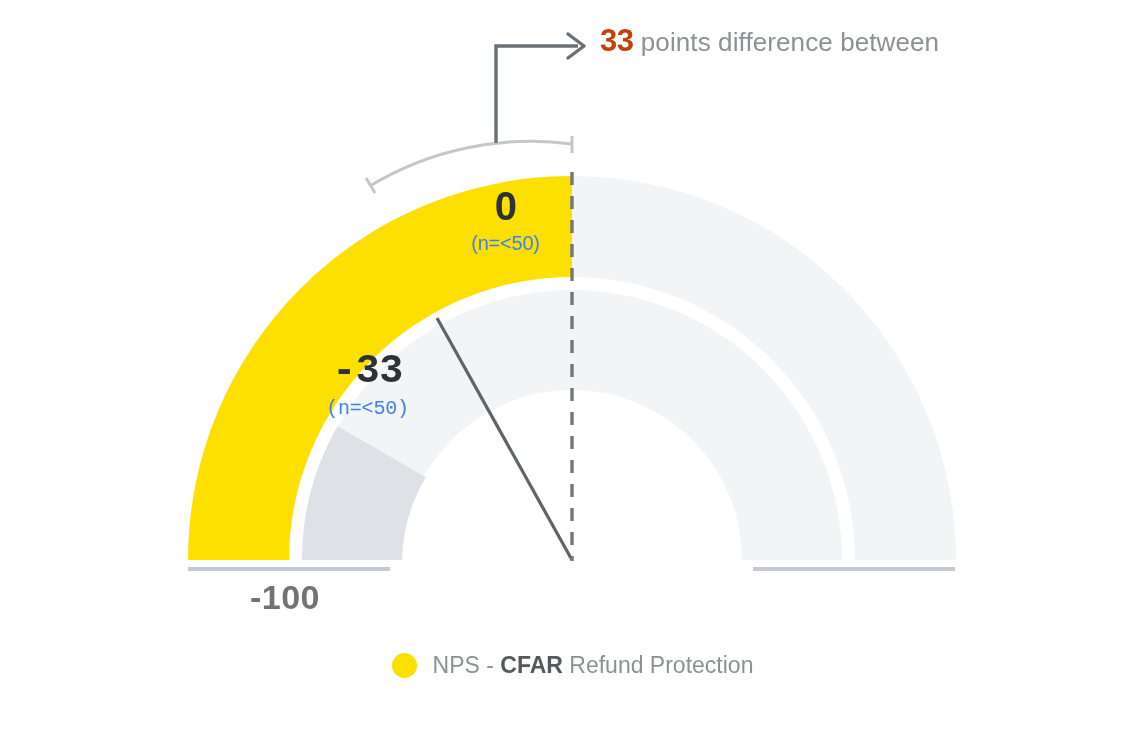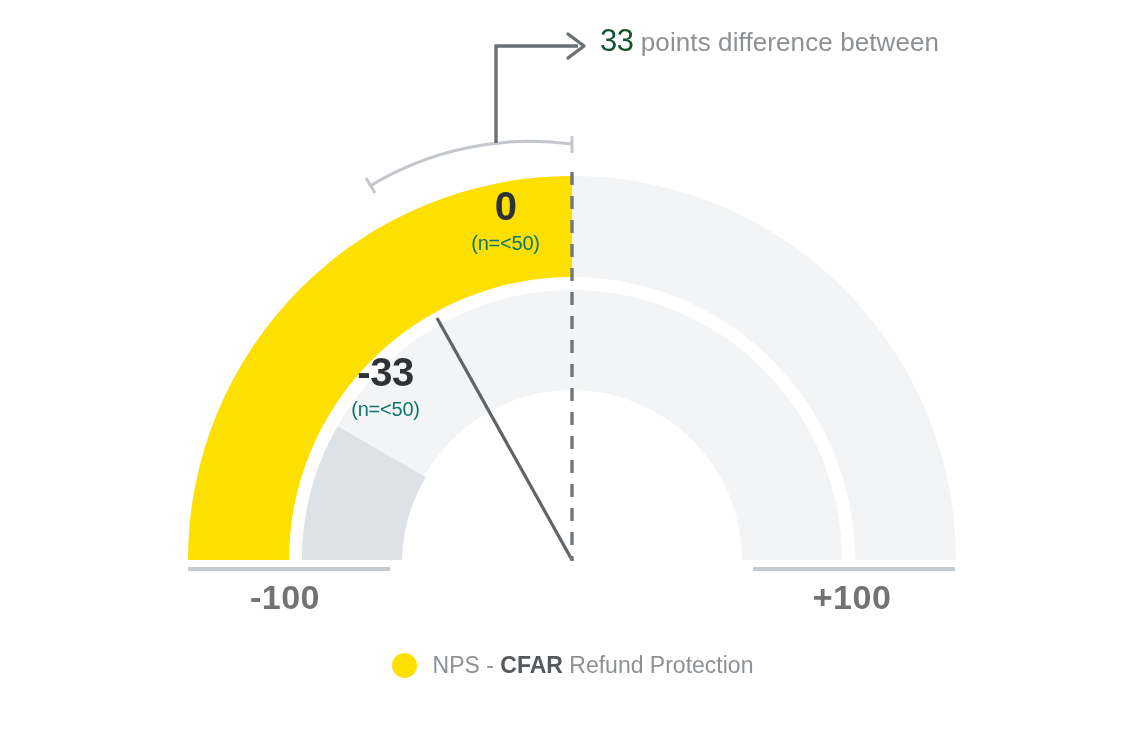--- a/index.html
+++ b/index.html
@@ -26,23 +26,23 @@
   .callout {
     position: absolute;
     left: 600px; top: 16px;
     width: 420px;
     font-size: 26px;
     line-height: 1.62;
     color: #8d9194;
     letter-spacing: 0.1px;
   }
   .callout .big {
-    font-weight: normal;
+    font-weight: bold;
     font-size: 31px;
-    color: #14532d;
+    color: #c2410c;
     letter-spacing: -0.5px;
   }
   .callout .ln { display: block; white-space: nowrap; }
 
   
   .arc-label {
     position: absolute;
     text-align: center;
     line-height: 1.0;
   }
@@ -50,25 +50,25 @@
     display: block;
     font-weight: bold;
     font-size: 40px;
     color: #2f3234;
     letter-spacing: -0.5px;
   }
   .arc-label .sub {
     display: block;
     margin-top: 7px;
     font-size: 20px;
-    color: #0f766e;
+    color: #3b82f6;
     letter-spacing: -0.2px;
   }
   #label-outer { left: 438px; top: 186px; width: 135px; }
-  #label-inner { left: 318px; top: 352px; width: 135px; }
+  #label-inner { left: 300px; top: 352px; width: 135px; font-family: Liberation Mono, monospace; }
 
   
   .axis-label {
     position: absolute;
     width: 210px;
     text-align: center;
     font-size: 34px;
     font-weight: bold;
     color: #737373;
     letter-spacing: 0.5px;
@@ -139,21 +139,20 @@
     <span class="val">0</span>
     <span class="sub">(n=&lt;50)</span>
   </div>
 
   <div class="arc-label" id="label-inner">
     <span class="val">-33</span>
     <span class="sub">(n=&lt;50)</span>
   </div>
 
   <div class="axis-label" id="axis-min">-100</div>
-  <div class="axis-label" id="axis-max">+100</div>
 
   <div id="legend">
     <div class="legend-item">
       <span class="legend-dot" style="background:#FDE000"></span>
       <span class="legend-text"><span>NPS - </span><b>CFAR</b><span> Refund Protection</span></span>
     </div>
   </div>
 
 </div>
 

